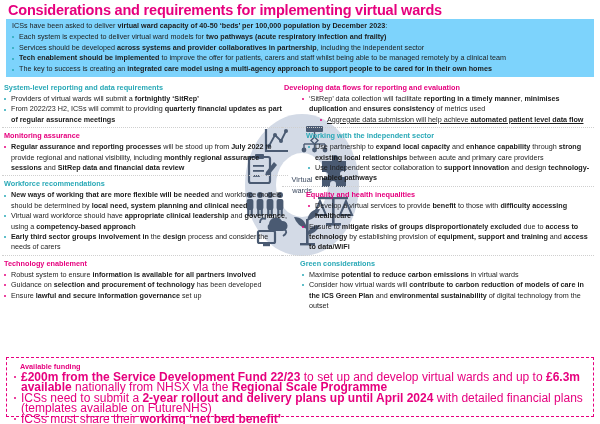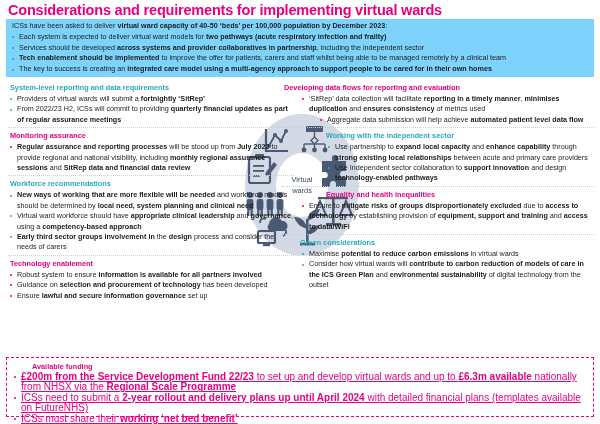--- a/index.html
+++ b/index.html
@@ -36,21 +36,21 @@
     font-size:7.2px;line-height:10.9px;color:#1c1c1c;
     position:relative;padding-left:9px;
   }
   .banner li:before{
     content:"";position:absolute;left:2px;top:4.3px;
     width:2.2px;height:2.2px;background:#2aa9b7;border-radius:50%;
   }
 
   
   .col{position:absolute;}
-  .col-left{left:8px;top:82px;width:286px;}
+  .col-left{left:2px;top:82px;width:286px;}
   .col-right{left:282px;top:82px;width:312px;}
 
   .sec{position:relative;}
   .sec-head{
     font-size:7.3px;font-weight:bold;line-height:11px;margin:0 0 1px 2px;
   }
   .sec-head.teal{color:#2aa9b7;}
   .sec-head.pink{color:#e6007e;}
 
   .sec ul{margin:0;padding:0;list-style:none;}
@@ -65,39 +65,39 @@
   .sec.teal li:before{background:#2aa9b7;}
   .sec.pink li:before{background:#e6007e;}
 
   .divider{
     border-top:1px dotted #cfcfcf;
     margin:2px 0 2px 0;height:0;
   }
 
   
   .ind1{margin-left:18px;}
-  .ind2{margin-left:36px;}
-  .ind3{margin-left:44px;}
+  .ind2{margin-left:36px;text-decoration:underline;}
+  .ind3{margin-left:24px;}
 
   b{font-weight:bold;}
 
   
   .funding{
     position:absolute;left:6px;top:357px;width:588px;height:60px;
     border:1.3px dashed #e6007e;
     box-sizing:border-box;
     padding:3px 5px 0 5px;
   }
   .funding .fhead{
-    font-size:7.3px;font-weight:bold;color:#e6007e;line-height:11px;margin-left:20px;
+    font-size:7.3px;font-weight:bold;color:#e6007e;line-height:11px;margin-left:8px;
   }
   .funding ul{margin:0;padding:0;list-style:none;}
   .funding li{
-    font-size:10px;line-height:10.4px;color:#e6007e;
-    position:relative;padding-left:9px;text-decoration:underline;
+    font-size:12px;line-height:10.4px;color:#e6007e;
+    position:relative;padding-left:9px;
   }
   .funding li:before{
     content:"";position:absolute;left:2px;top:4.1px;
     width:2.1px;height:2.1px;border-radius:50%;background:#e6007e;
   }
 
   
   .hub{
     position:absolute;left:244px;top:113px;width:116px;height:144px;
     pointer-events:none;
@@ -279,20 +279,21 @@
         <div class="sec-head teal ind3">Working with the independent sector</div>
         <ul>
           <li class="ind3">Use partnership to <b>expand local capacity</b> and <b>enhance capability</b> through <b>strong existing local relationships</b> between acute and primary care providers</li>
           <li class="ind3">Use Independent sector collaboration to <b>support innovation</b> and design <b>technology-enabled pathways</b></li>
         </ul>
       </div>
       <div class="divider"></div>
       <div class="sec pink">
         <div class="sec-head pink ind3">Equality and health inequalities</div>
         <ul>
+          <li class="ind3">Develop a virtual services to provide <b>benefit</b> to those with <b>difficulty accessing healthcare</b></li>
           <li class="ind1">Ensure to <b>mitigate risks of groups disproportionately excluded</b> due to <b>access to technology</b> by establishing provision of <b>equipment, support and training</b> and <b>access to data/WiFi</b></li>
         </ul>
       </div>
       <div class="divider"></div>
       <div class="sec teal">
         <div class="sec-head teal ind1">Green considerations</div>
         <ul>
           <li class="ind1">Maximise <b>potential to reduce carbon emissions</b> in virtual wards</li>
           <li class="ind1">Consider how virtual wards will <b>contribute to carbon reduction of models of care in the ICS Green Plan</b> and <b>environmental sustainability</b> of digital technology from the outset</li>
         </ul>

